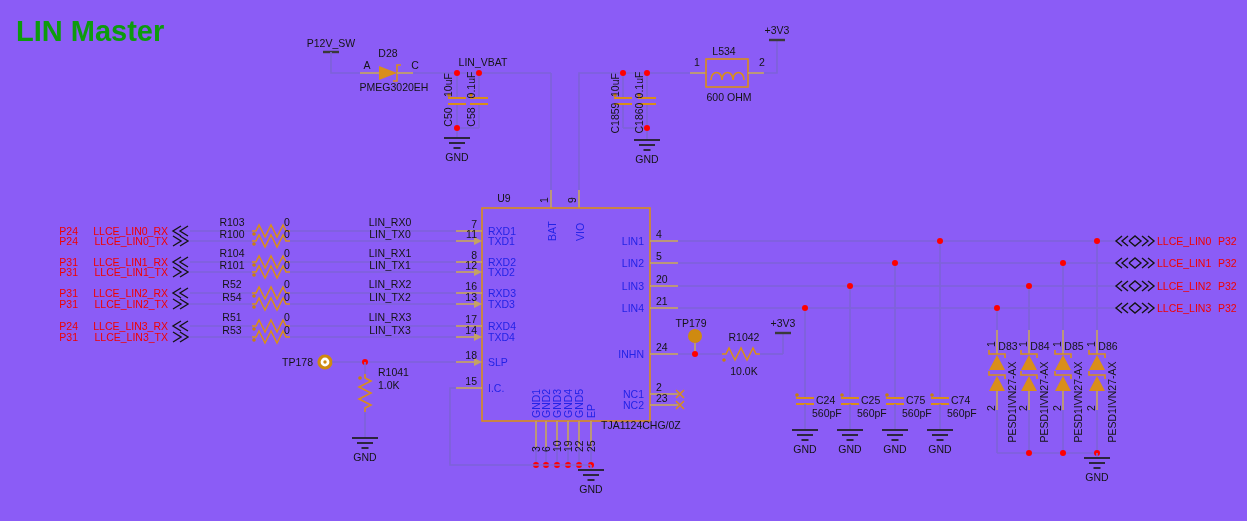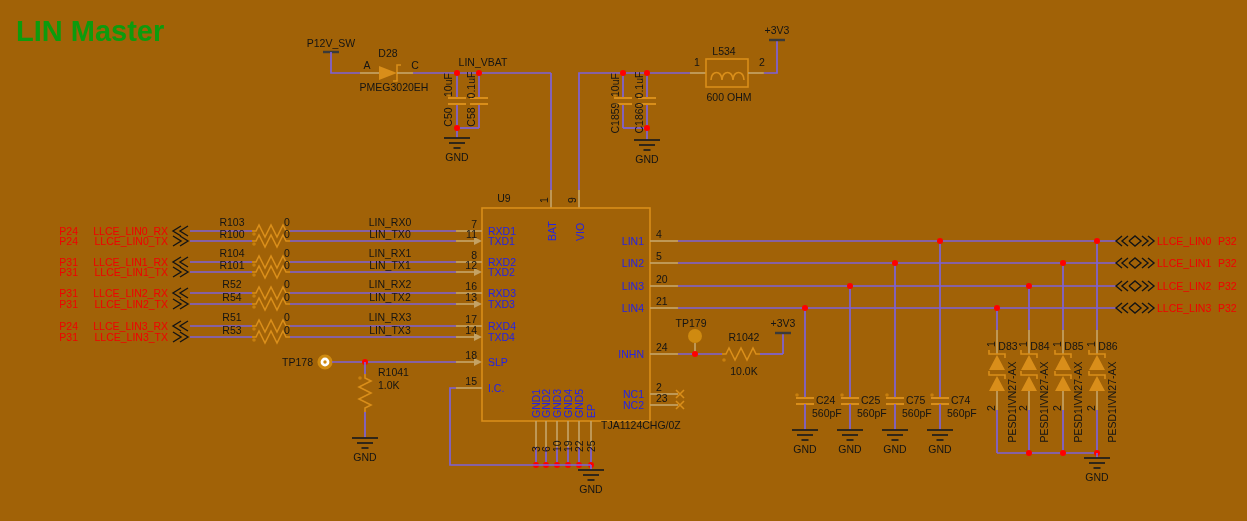--- a/index.html
+++ b/index.html
@@ -1,16 +1,16 @@
 <!DOCTYPE html>
 <html><head>
 <meta charset="utf-8">
 <style>
   html,body{margin:0;padding:0;background:#fff}
-  #sheet{position:relative;width:1247px;height:521px;background:#a16207;overflow:hidden}
+  #sheet{position:relative;width:1247px;height:521px;background:#8b5cf6;overflow:hidden}
   svg text{font:10.5px "Liberation Sans",sans-serif;fill:#141414}
   svg text.ttl{font:bold 29px "Liberation Sans",sans-serif;fill:#0D9B0D}
   .m{text-anchor:middle}.e{text-anchor:end}
   .b{fill:#2323E6}.r{fill:#F00202}
   .w{stroke:#7E62D9;stroke-width:1.7;fill:none}
   .s{stroke:#C4A264;stroke-width:1.7;fill:none}
   .o{stroke:#D98E1A;stroke-width:1.6;fill:none}
   .o2{stroke:#D98E1A;stroke-width:2;fill:none}
   .of{fill:#D98E1A;stroke:none}
   .sf{fill:#C4A264;stroke:none}

